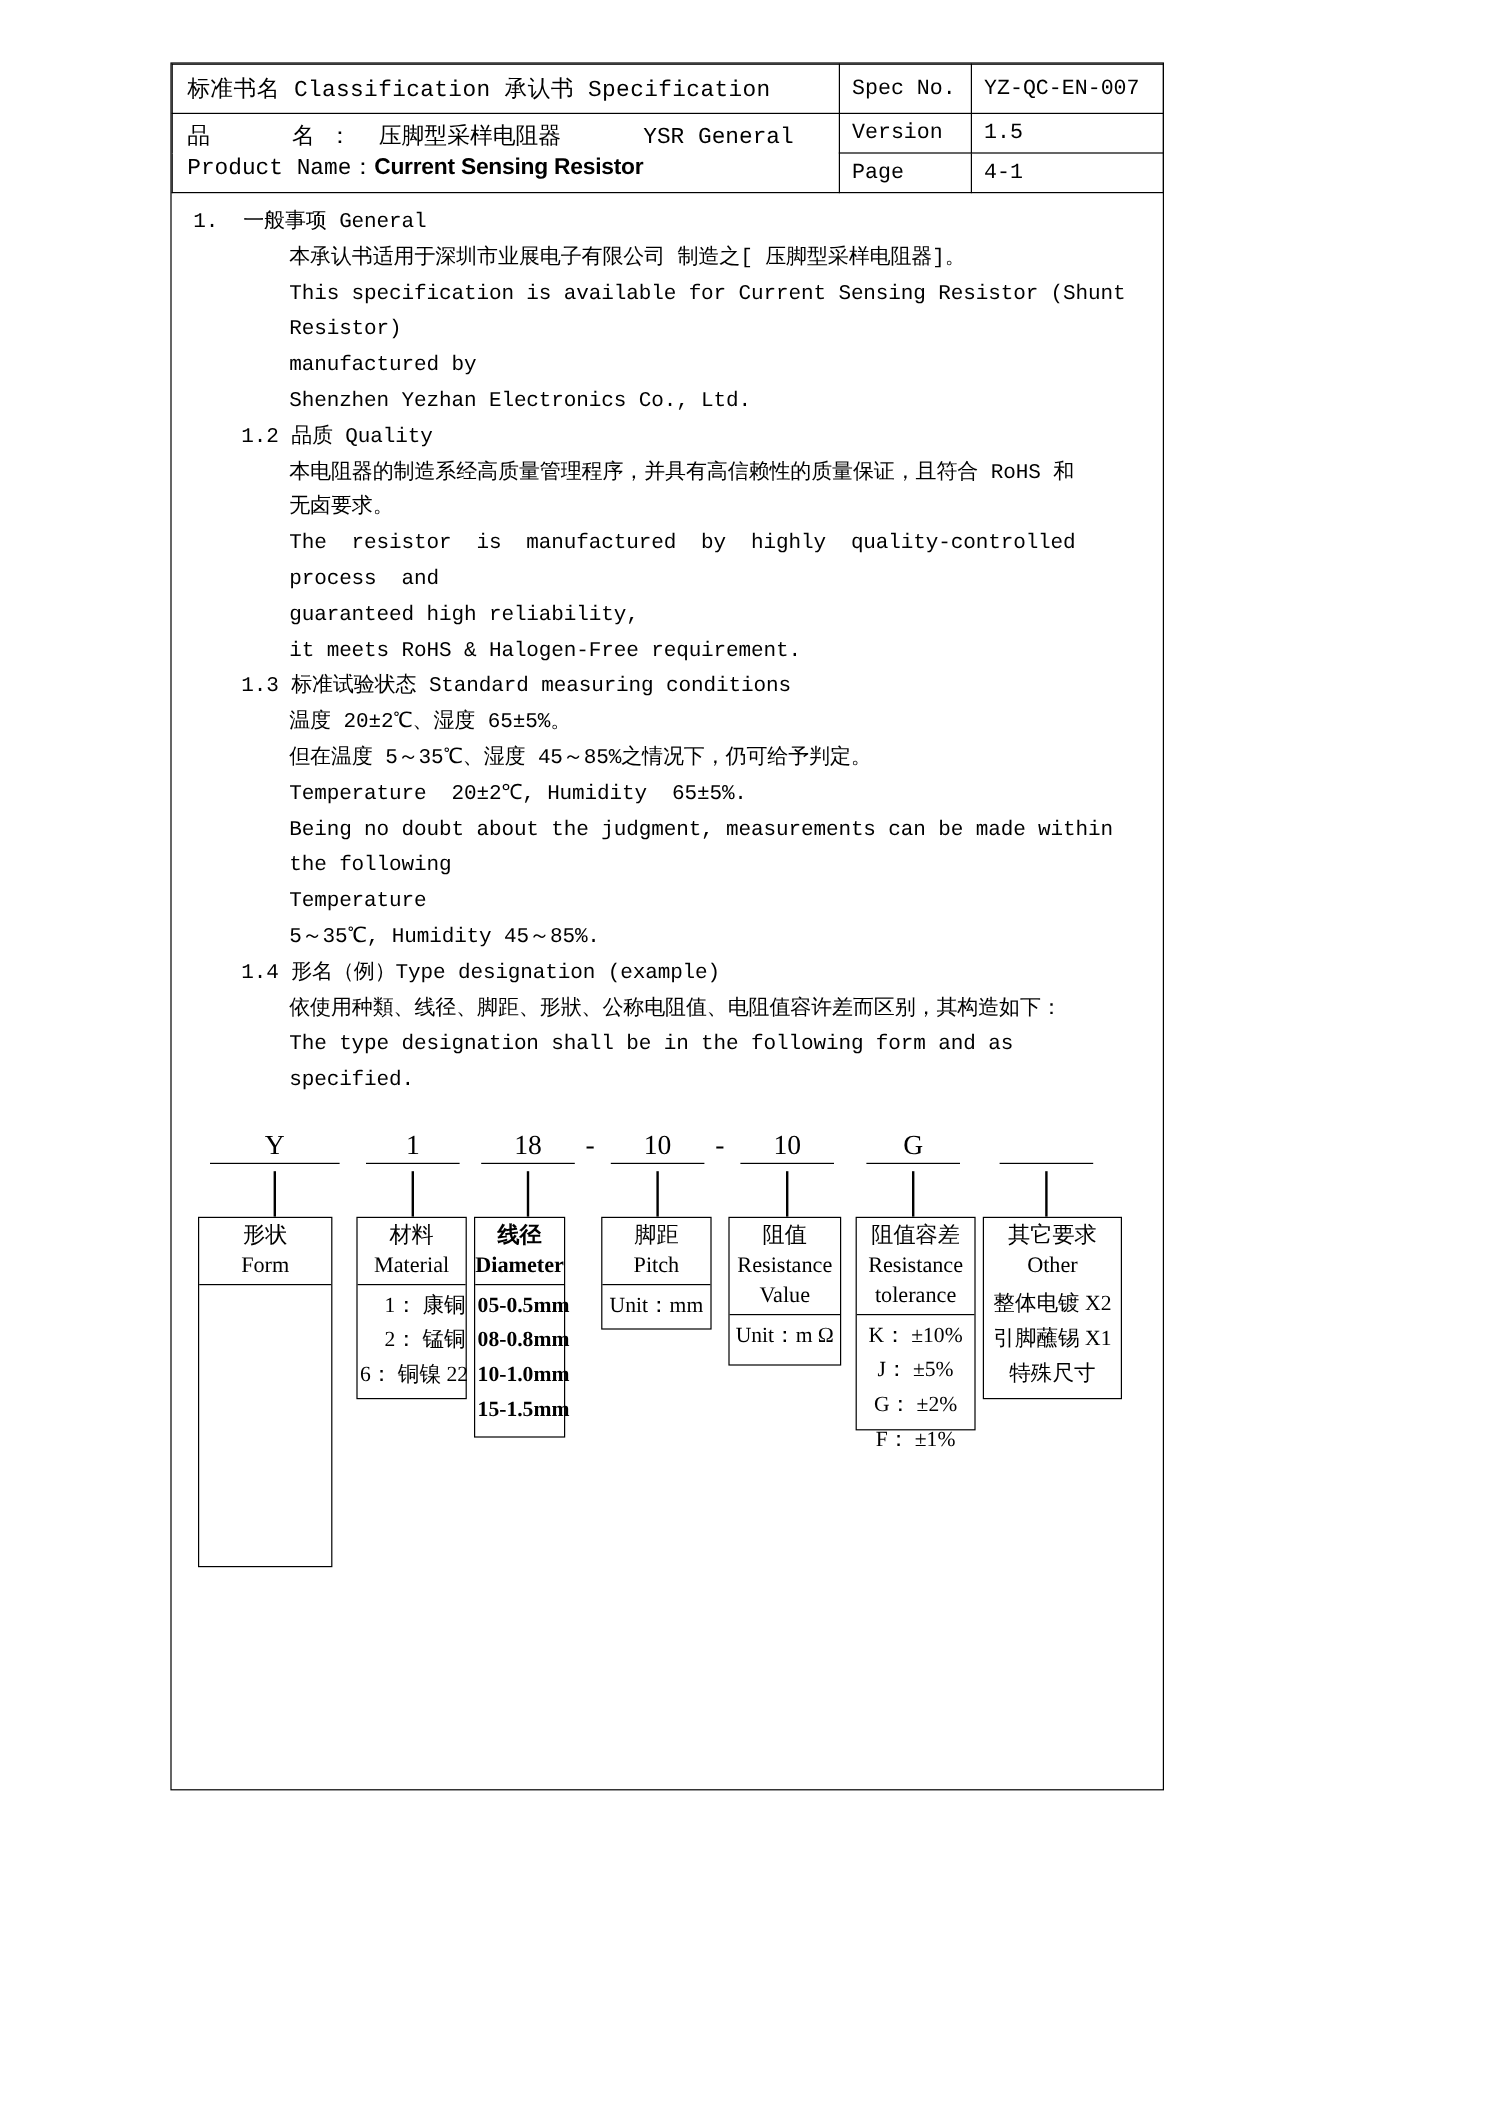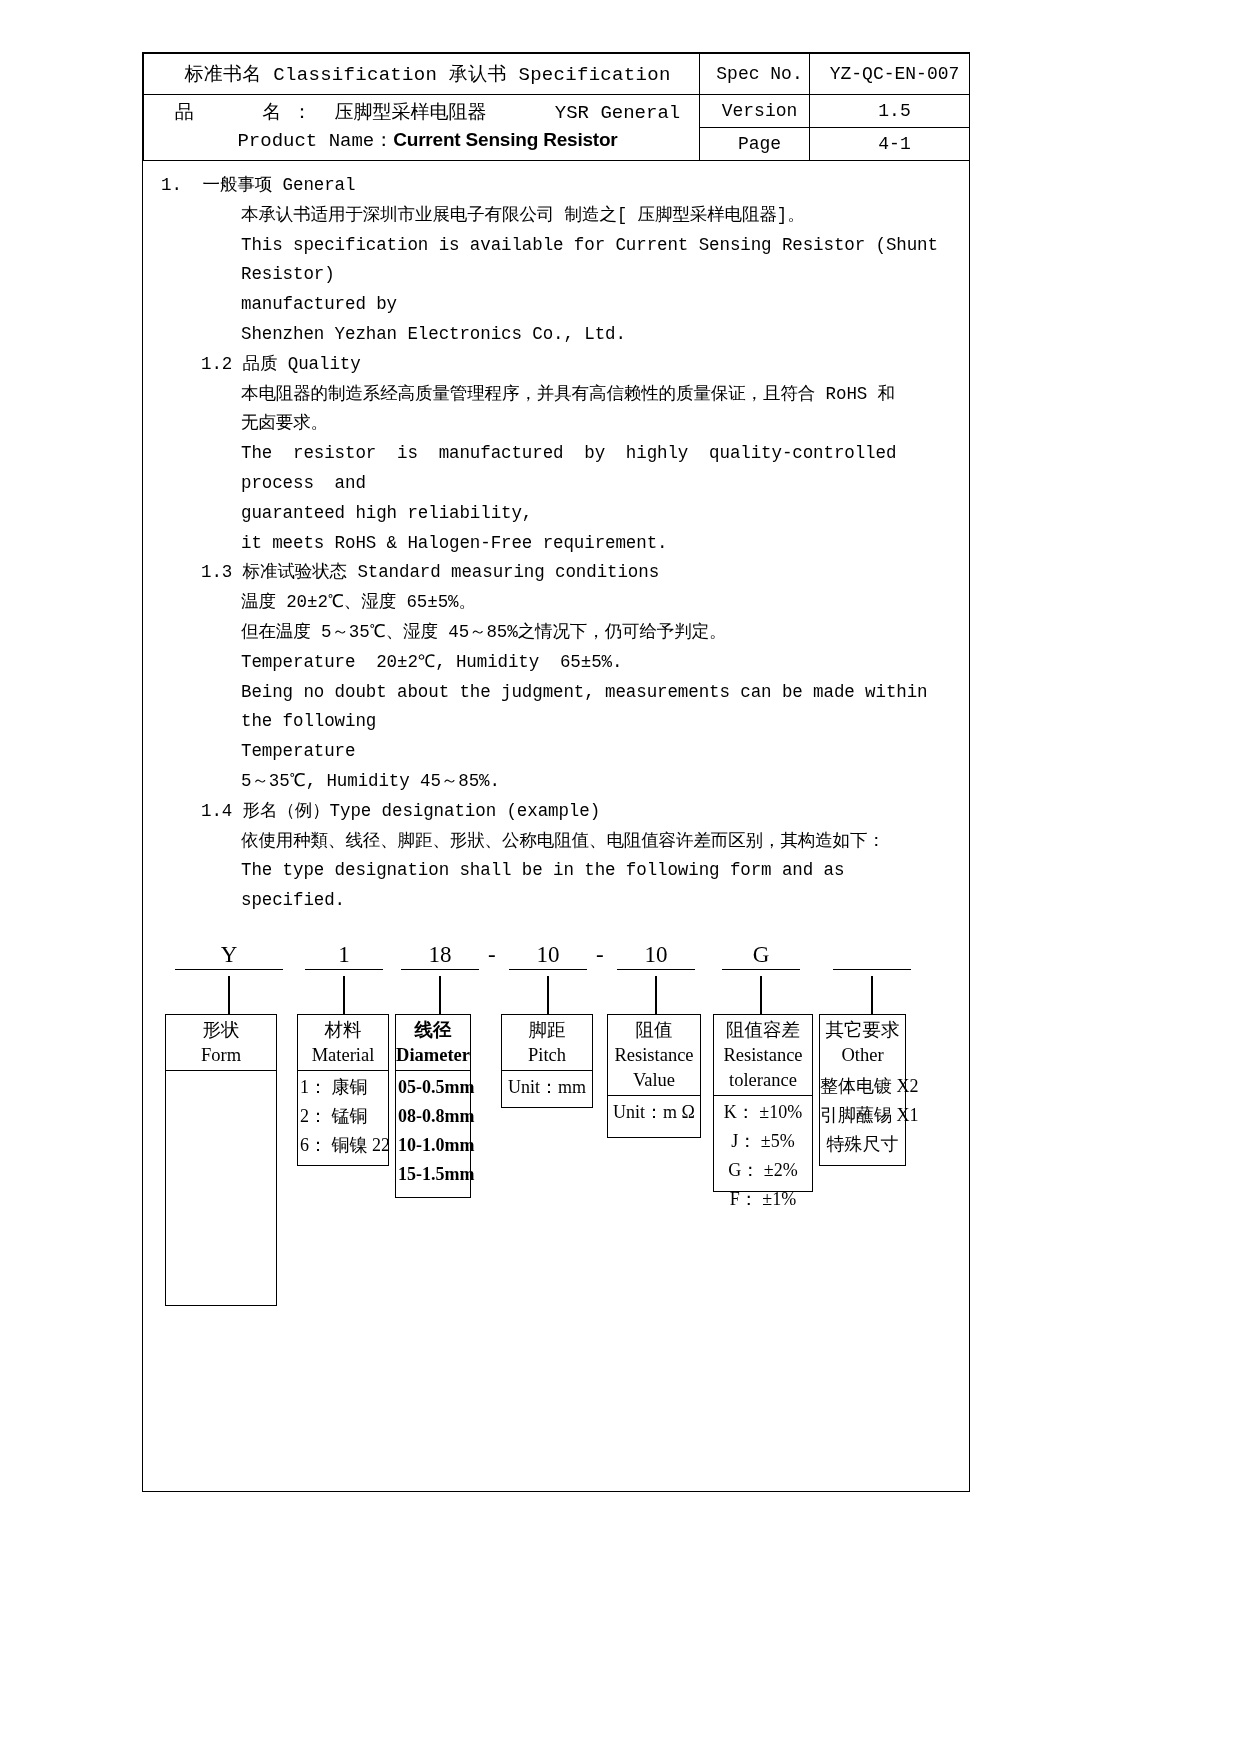--- a/index.html
+++ b/index.html
@@ -27,21 +27,20 @@
   
   table.hdr {
     width: 100%;
     border-collapse: collapse;
     table-layout: fixed;
   }
   table.hdr td {
     border: 1.5px solid #000;
     padding: 0;
     vertical-align: middle;
-    text-align: center;
   }
   .hdr-title {
     font-family: "Liberation Mono", monospace;
     font-size: 19px;
     letter-spacing: 0.3px;
     padding: 7px 0 7px 12px !important;
     white-space: nowrap;
   }
   .hdr-label {
     font-family: "Liberation Mono", monospace;
@@ -138,21 +137,21 @@
   .bx .rows {
     padding: 2px 0 3px 0;
   }
   .bx .rows div {
     font-family: "Liberation Serif", serif;
     font-size: 18px;
     line-height: 29px;
     text-align: center;
     white-space: nowrap;
   }
-  .bx.left-rows .rows div { text-align: left; padding-left: 2px; }
+  .bx.left-rows .rows div { text-align: right; padding-left: 2px; }
   .bx .unitline {
     border-top: 1.6px solid #000;
   }
 </style>
 </head>
 <body>
 
 <div class="page">
 
   <table class="hdr">
@@ -290,21 +289,21 @@
           <span class="l2">tolerance</span>
         </div>
         <div class="rows unitline">
           <div>K： ±10%</div>
           <div>J： ±5%</div>
           <div>G： ±2%</div>
           <div>F： ±1%</div>
         </div>
       </div>
 
-      <div class="bx" style="left:662px; top:72px; width:87px; height:152px;">
+      <div class="bx" style="left:662px; top:72px; width:116px; height:152px;">
         <div class="head" style="border-bottom:none;">
           <span class="l1">其它要求</span>
           <span class="l2">Other</span>
         </div>
         <div class="rows">
           <div>整体电镀 X2</div>
           <div>引脚蘸锡 X1</div>
           <div>特殊尺寸</div>
         </div>
       </div>

